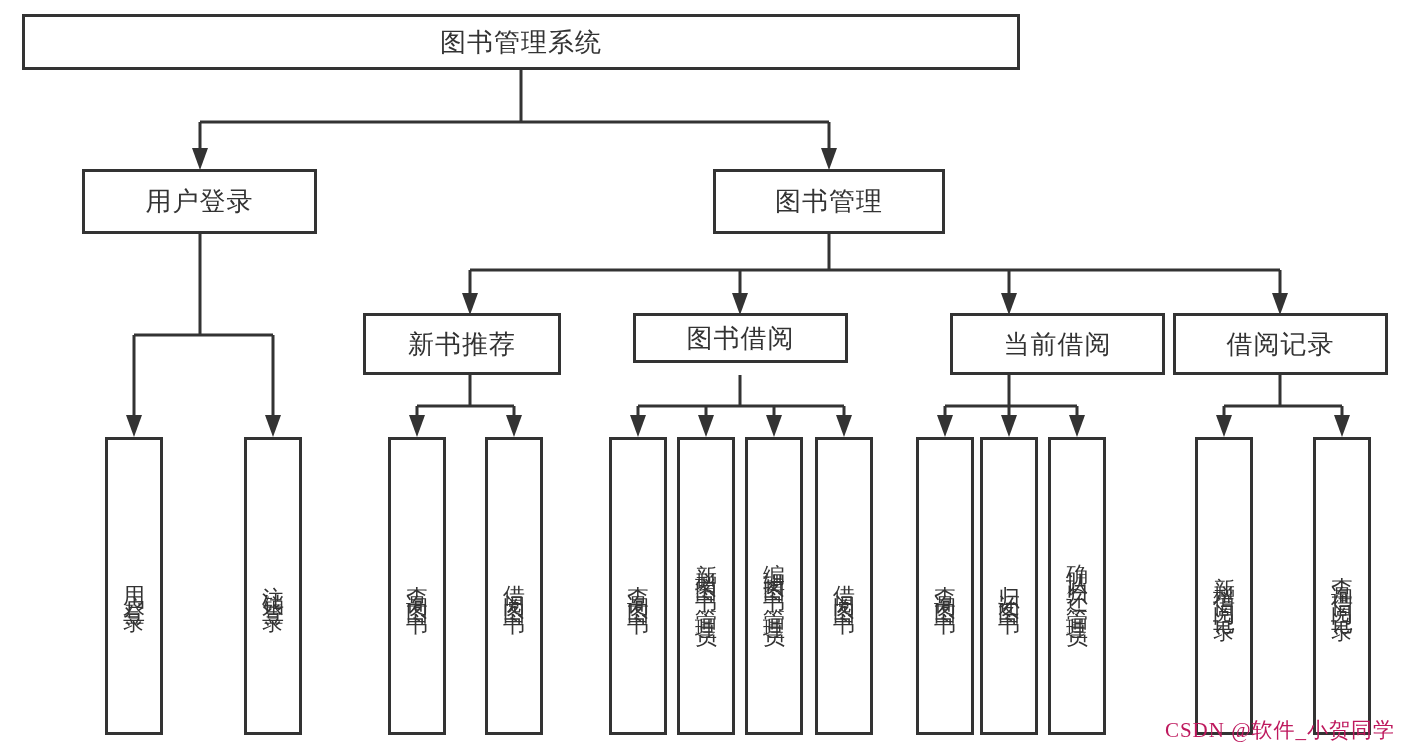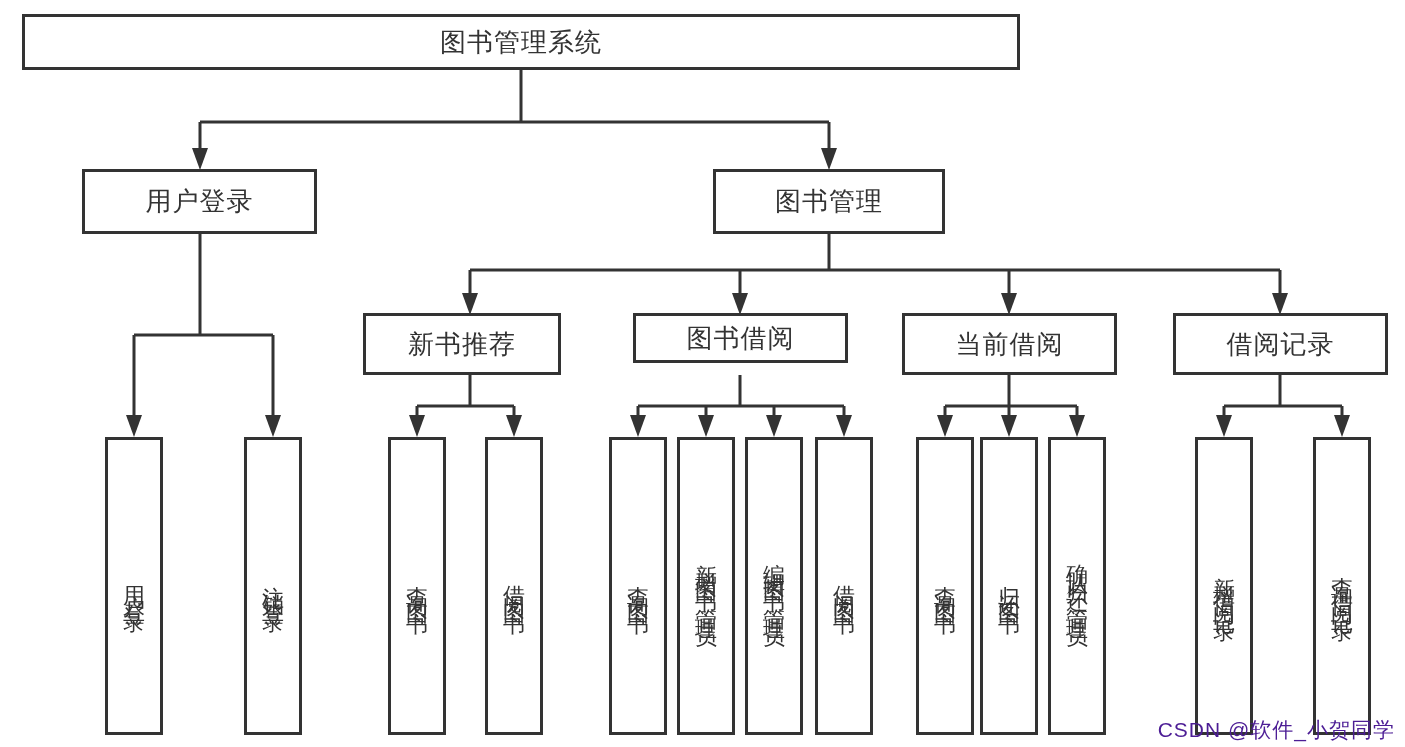--- a/index.html
+++ b/index.html
@@ -5,21 +5,21 @@
   html, body {
     margin: 0;
     padding: 0;
     background: #ffffff;
   }
   #canvas {
     position: relative;
     width: 1405px;
     height: 747px;
     background: #ffffff;
-    font-family: Liberation Sans, sans-serif;
+    font-family: Liberation Serif, serif;
     color: #333333;
     overflow: hidden;
   }
   #connectors {
     position: absolute;
     left: 0;
     top: 0;
     width: 1405px;
     height: 747px;
   }
@@ -53,21 +53,21 @@
     font-size: 22px;
     letter-spacing: 9px;
     line-height: 1;
   }
   
   #n-root            { left: 22px;   top: 14px;  width: 998px; height: 56px; }
   #n-user-login      { left: 82px;   top: 169px; width: 235px; height: 65px; }
   #n-book-mgmt       { left: 713px;  top: 169px; width: 232px; height: 65px; }
   #n-new-book-rec    { left: 363px;  top: 313px; width: 198px; height: 62px; }
   #n-book-borrow     { left: 633px;  top: 313px; width: 215px; height: 50px; }
-  #n-current-borrow  { left: 902px;  top: 313px; width: 215px; height: 62px; }
+  #n-current-borrow  { left: 950px;  top: 313px; width: 215px; height: 62px; }
   #n-borrow-record   { left: 1173px; top: 313px; width: 215px; height: 62px; }
   .leaf              { top: 437px; height: 298px; width: 58px; }
   #n-ul-login        { left: 105px;  }
   #n-ul-logout       { left: 244px;  }
   #n-nbr-query       { left: 388px;  }
   #n-nbr-borrow      { left: 485px;  }
   #n-bb-query        { left: 609px;  }
   #n-bb-add          { left: 677px;  }
   #n-bb-edit         { left: 745px;  }
   #n-bb-borrow       { left: 815px;  }
@@ -75,21 +75,21 @@
   #n-cb-return       { left: 980px;  }
   #n-cb-confirm      { left: 1048px; }
   #n-br-add          { left: 1195px; }
   #n-br-query        { left: 1313px; }
   #watermark {
     position: absolute;
     right: 10px;
     top: 716px;
     font-size: 21px;
     letter-spacing: 1px;
-    color: #4c1d95;
+    color: #be185d;
     white-space: nowrap;
   }
 </style>
 </head>
 <body>
 
 <div id="canvas">
 
   <svg id="connectors" viewBox="0 0 1405 747" xmlns="http://www.w3.org/2000/svg" aria-hidden="true">
 

